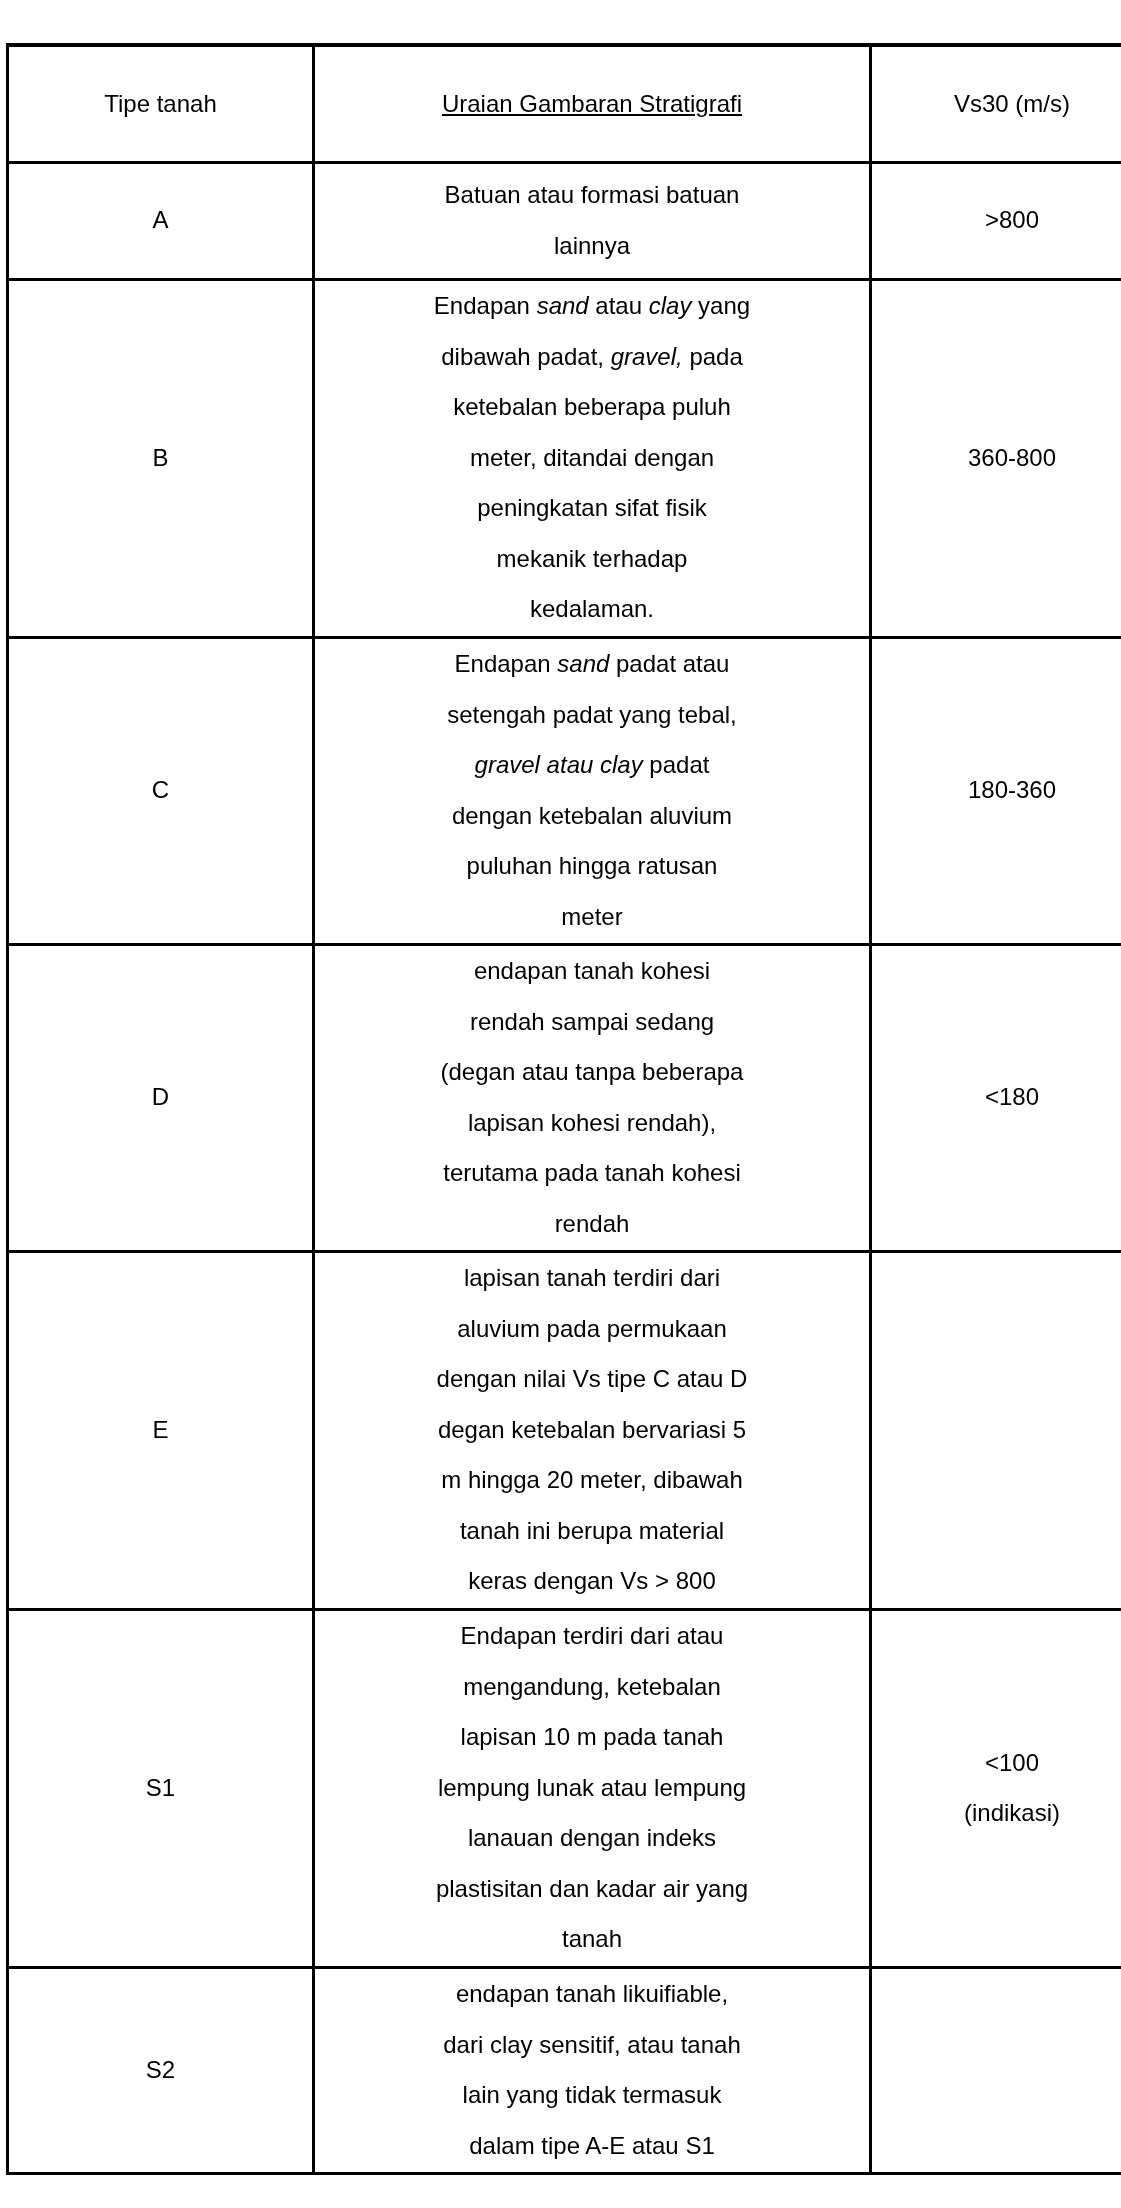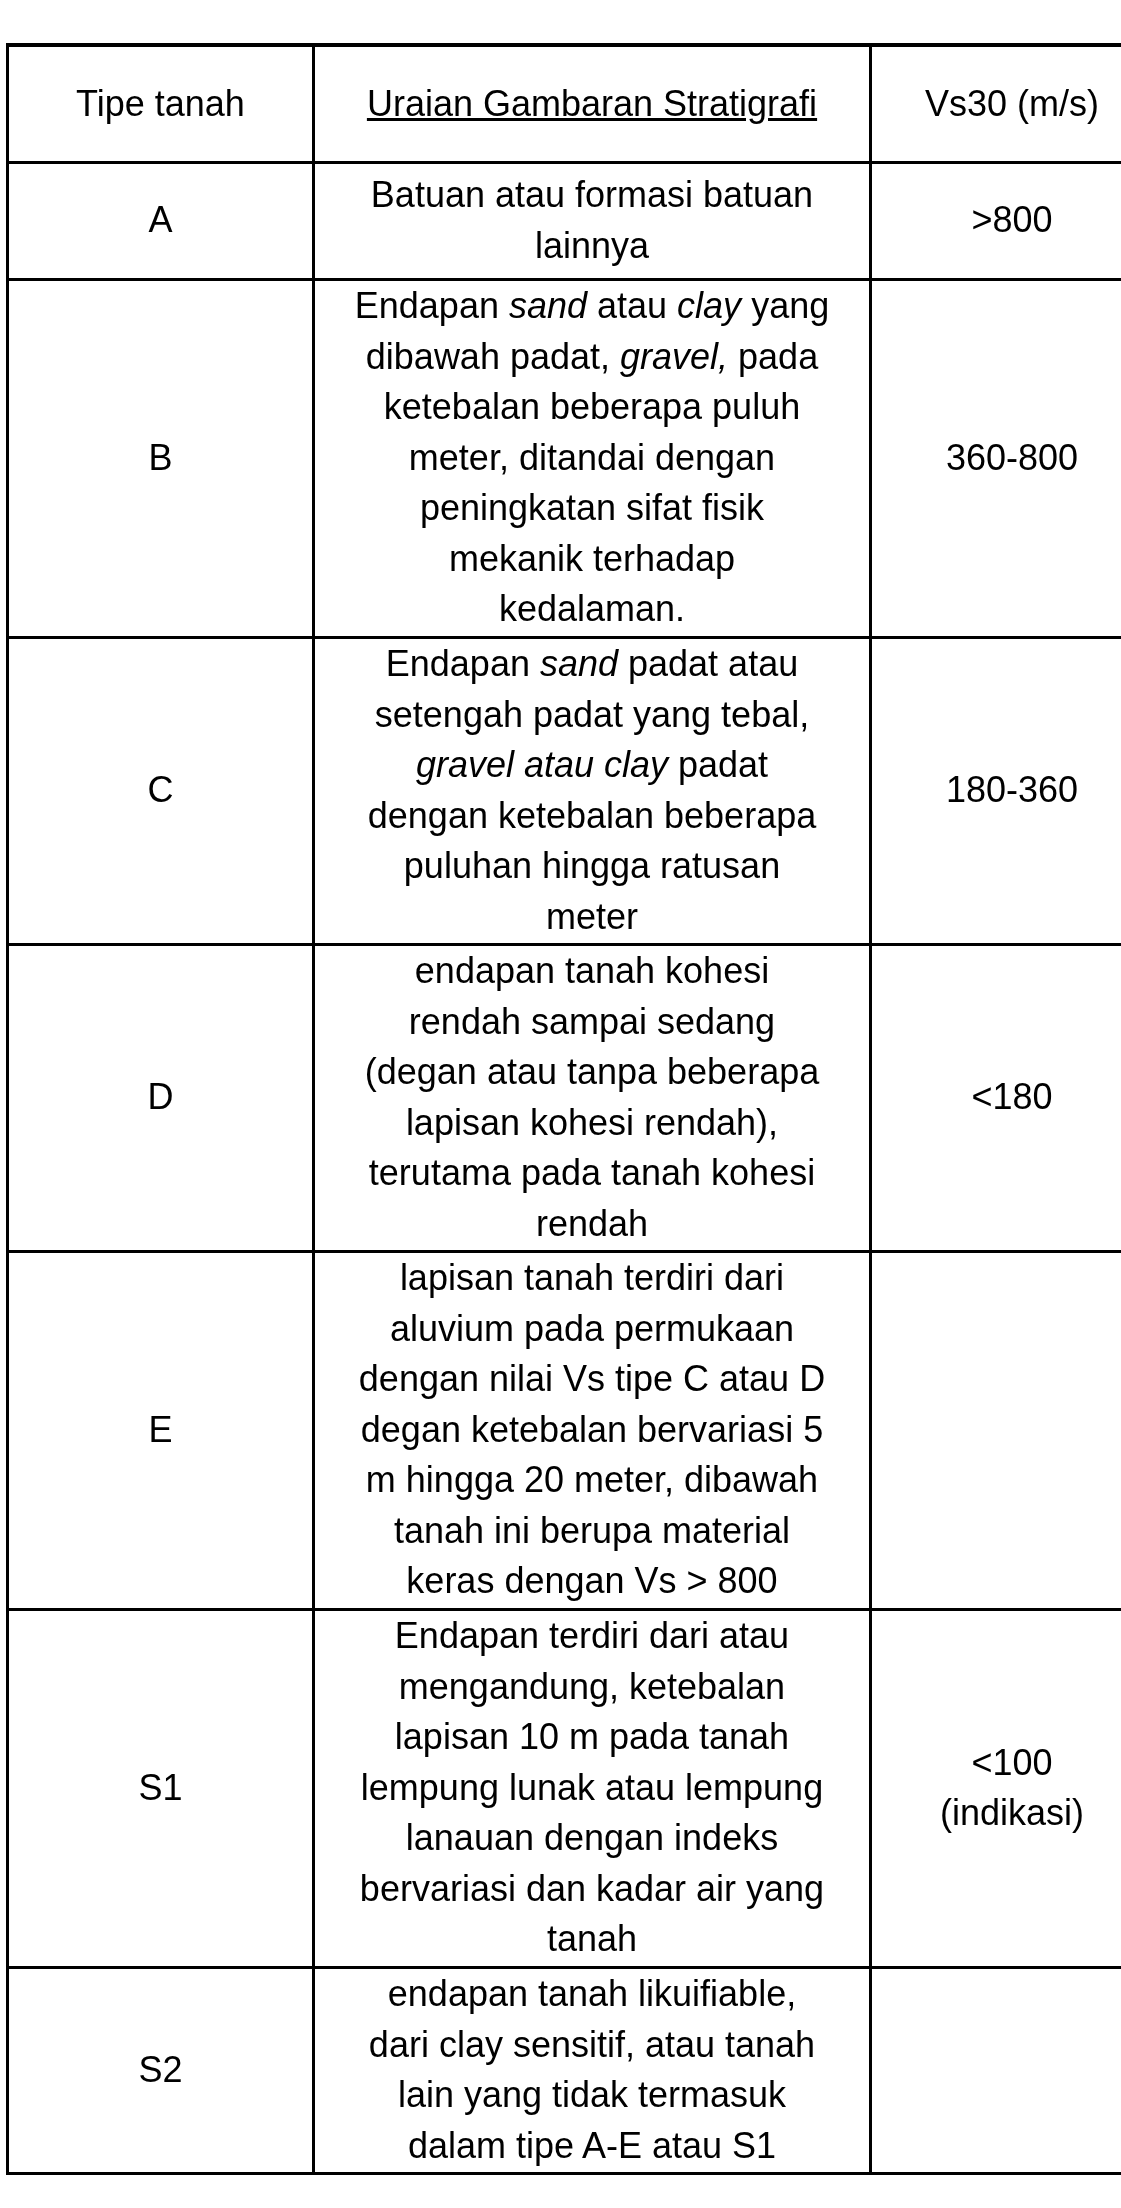--- a/index.html
+++ b/index.html
@@ -1,21 +1,21 @@
 <!DOCTYPE html>
 <html><head>
 <meta charset="utf-8">
 <style>
   html, body { margin:0; padding:0; background:#ffffff; }
   body { width:1121px; height:2208px; position:relative; overflow:hidden;
          font-family:"Liberation Sans", sans-serif; color:#000; }
   .tbl { position:absolute; left:6px; top:43px; width:1113px;
          border-collapse:collapse; table-layout:fixed; }
   .tbl td, .tbl th { border:3px solid #000; text-align:center; vertical-align:middle;
-         padding:0 4px; font-weight:normal; font-size:36px; line-height:50.5px; }
+         padding:0 4px; font-weight:normal; font-size:24px; line-height:50.5px; }
   .tbl .outer-top td, .tbl .outer-top th { border-top-width:4px; }
   .c1 { width:295px; } .c2 { width:546px;text-decoration:underline; } .c3 { width:272px; }
   .line { display:block; white-space:nowrap; }
   .it { font-style:italic; }
 </style>
 </head>
 <body>
 
 <table class="tbl">
   <thead>
@@ -50,21 +50,21 @@
         <td>
           <span class="line">360-800</span>
         </td>
       </tr>
       <tr style="height: 307px;">
         <td>C</td>
         <td>
           <span class="line"><span>Endapan </span><span class="it">sand</span><span> padat atau</span></span>
           <span class="line"><span>setengah padat yang tebal,</span></span>
           <span class="line"><span class="it">gravel atau clay</span><span> padat</span></span>
-          <span class="line"><span>dengan ketebalan beberapa</span></span>
+          <span class="line"><span>dengan ketebalan aluvium</span></span>
           <span class="line"><span>puluhan hingga ratusan</span></span>
           <span class="line"><span>meter</span></span>
         </td>
         <td>
           <span class="line">180-360</span>
         </td>
       </tr>
       <tr style="height: 307px;">
         <td>D</td>
         <td>
@@ -93,21 +93,21 @@
         <td></td>
       </tr>
       <tr style="height: 358px;">
         <td>S1</td>
         <td>
           <span class="line"><span>Endapan terdiri dari atau</span></span>
           <span class="line"><span>mengandung, ketebalan</span></span>
           <span class="line"><span>lapisan 10 m pada tanah</span></span>
           <span class="line"><span>lempung lunak atau lempung</span></span>
           <span class="line"><span>lanauan dengan indeks</span></span>
-          <span class="line"><span>bervariasi dan kadar air yang</span></span>
+          <span class="line"><span>plastisitan dan kadar air yang</span></span>
           <span class="line"><span>tanah</span></span>
         </td>
         <td>
           <span class="line">&lt;100</span>
           <span class="line">(indikasi)</span>
         </td>
       </tr>
       <tr style="height: 206px;">
         <td>S2</td>
         <td>

